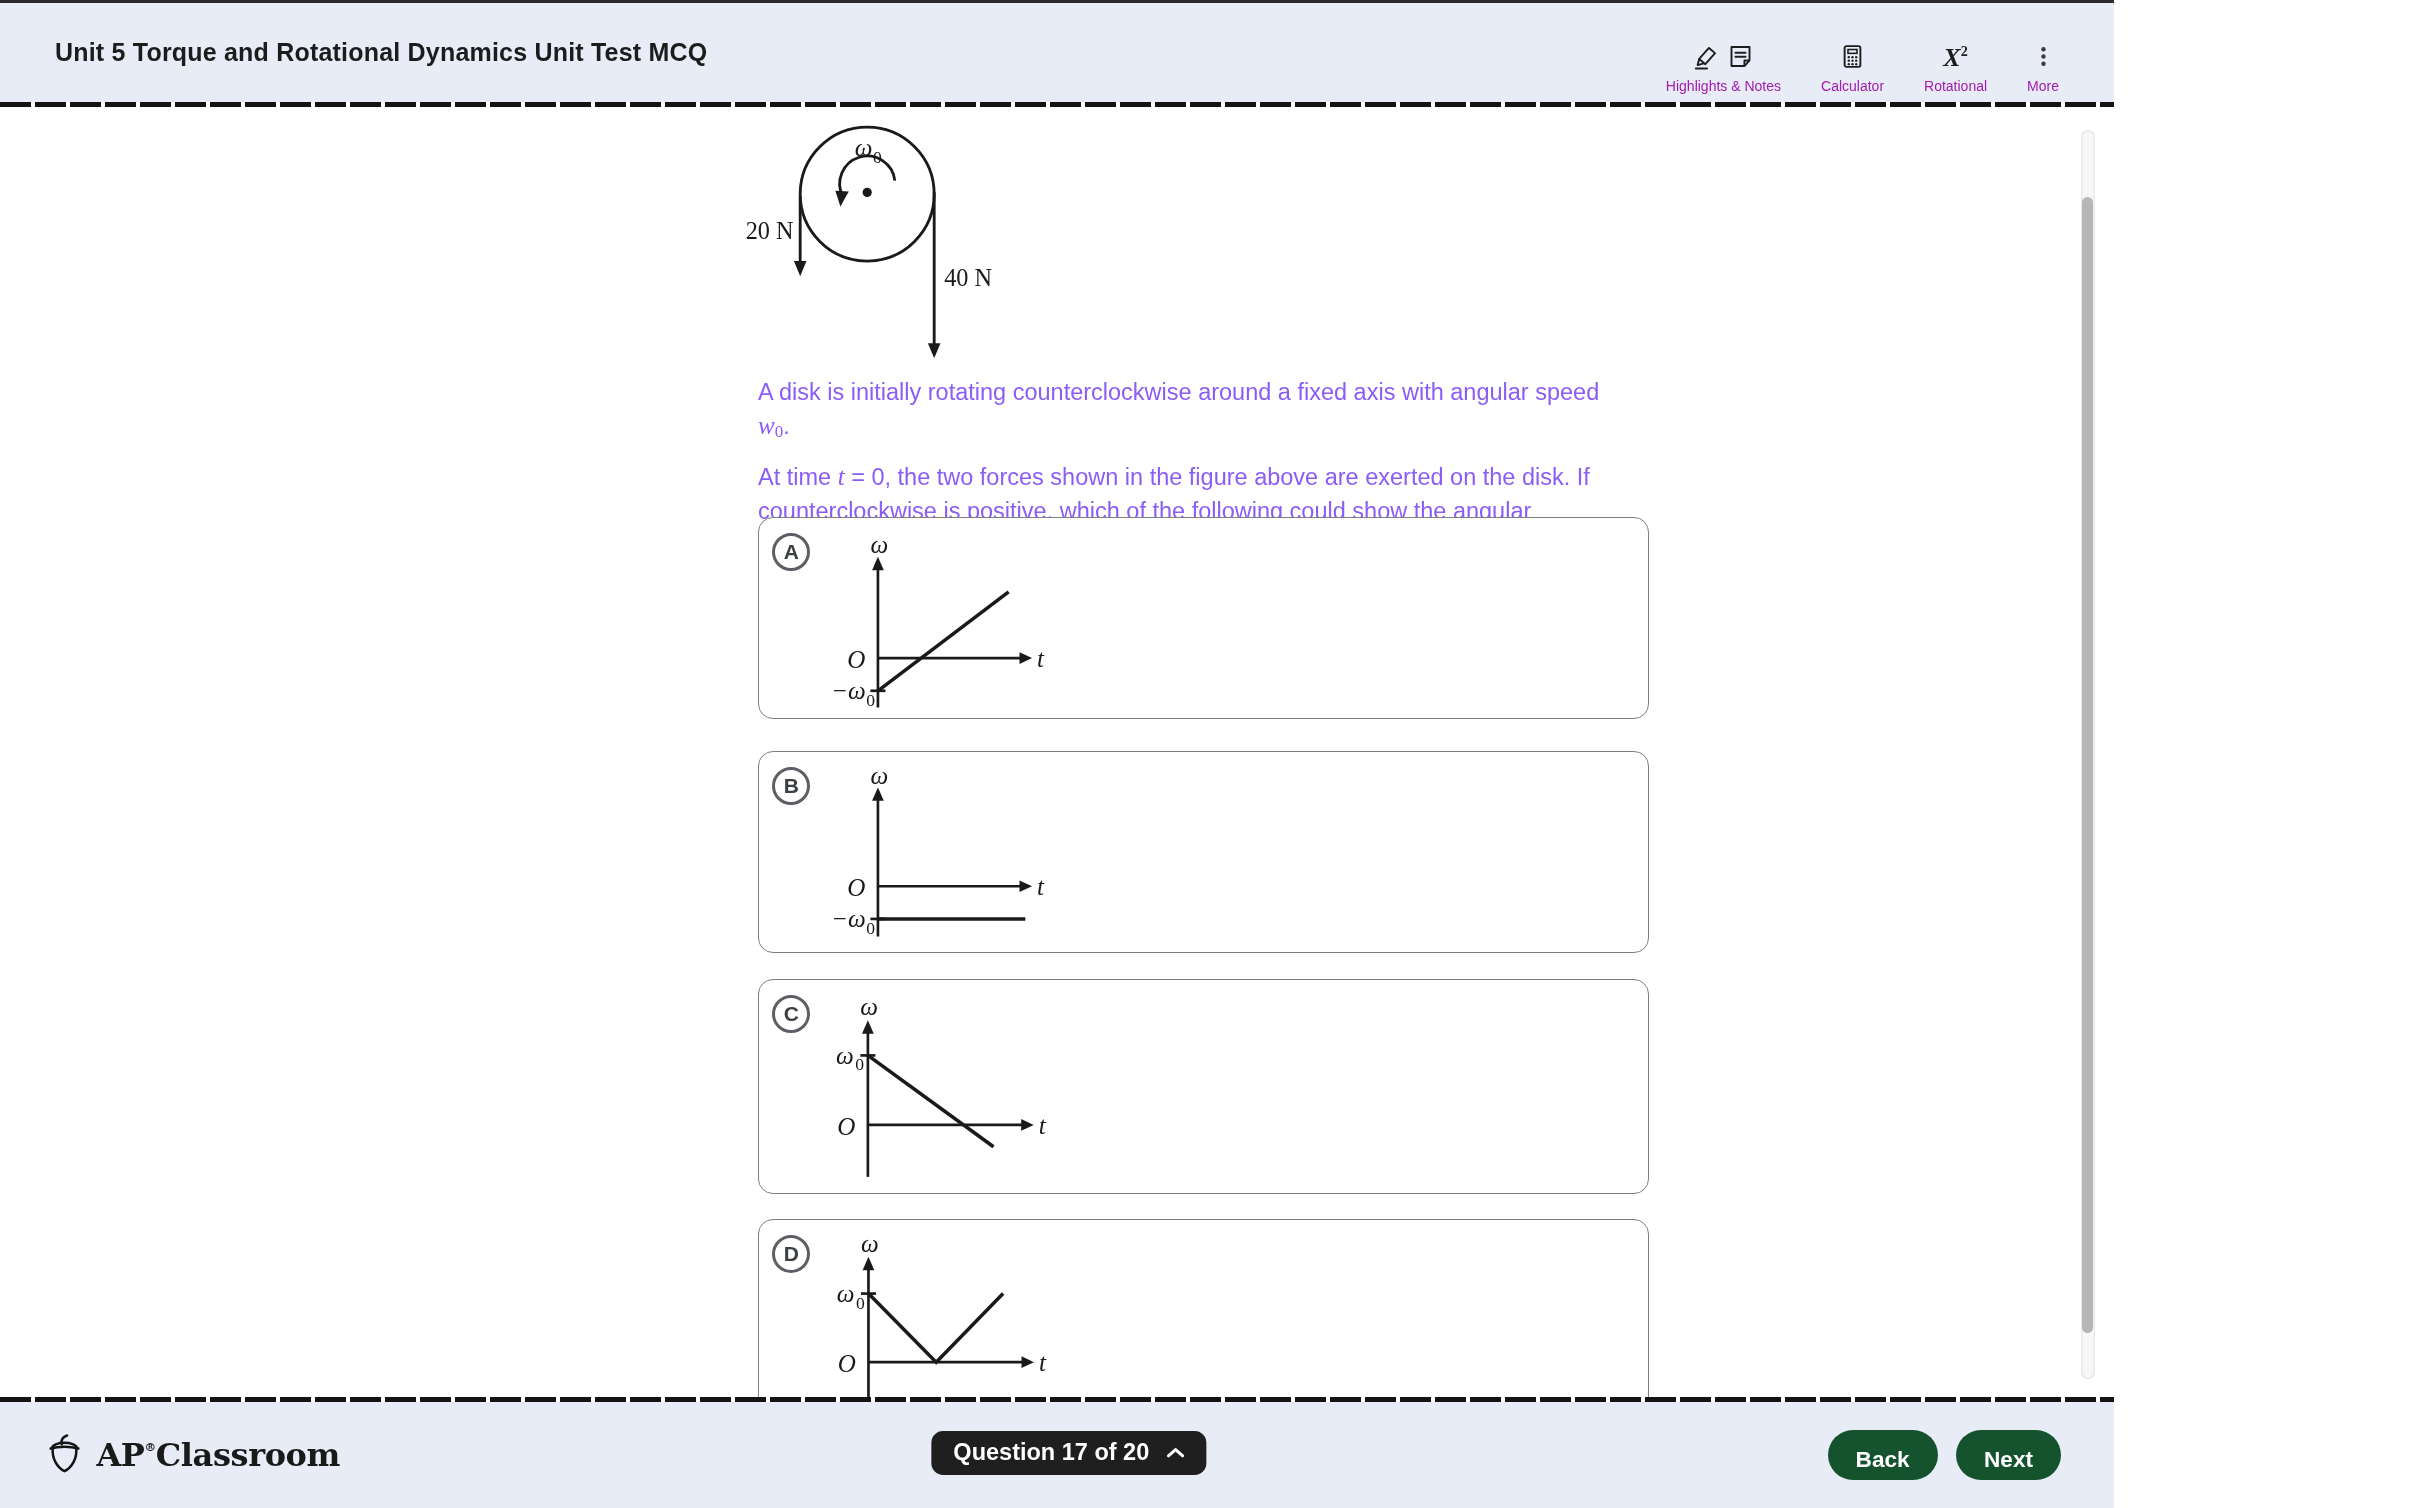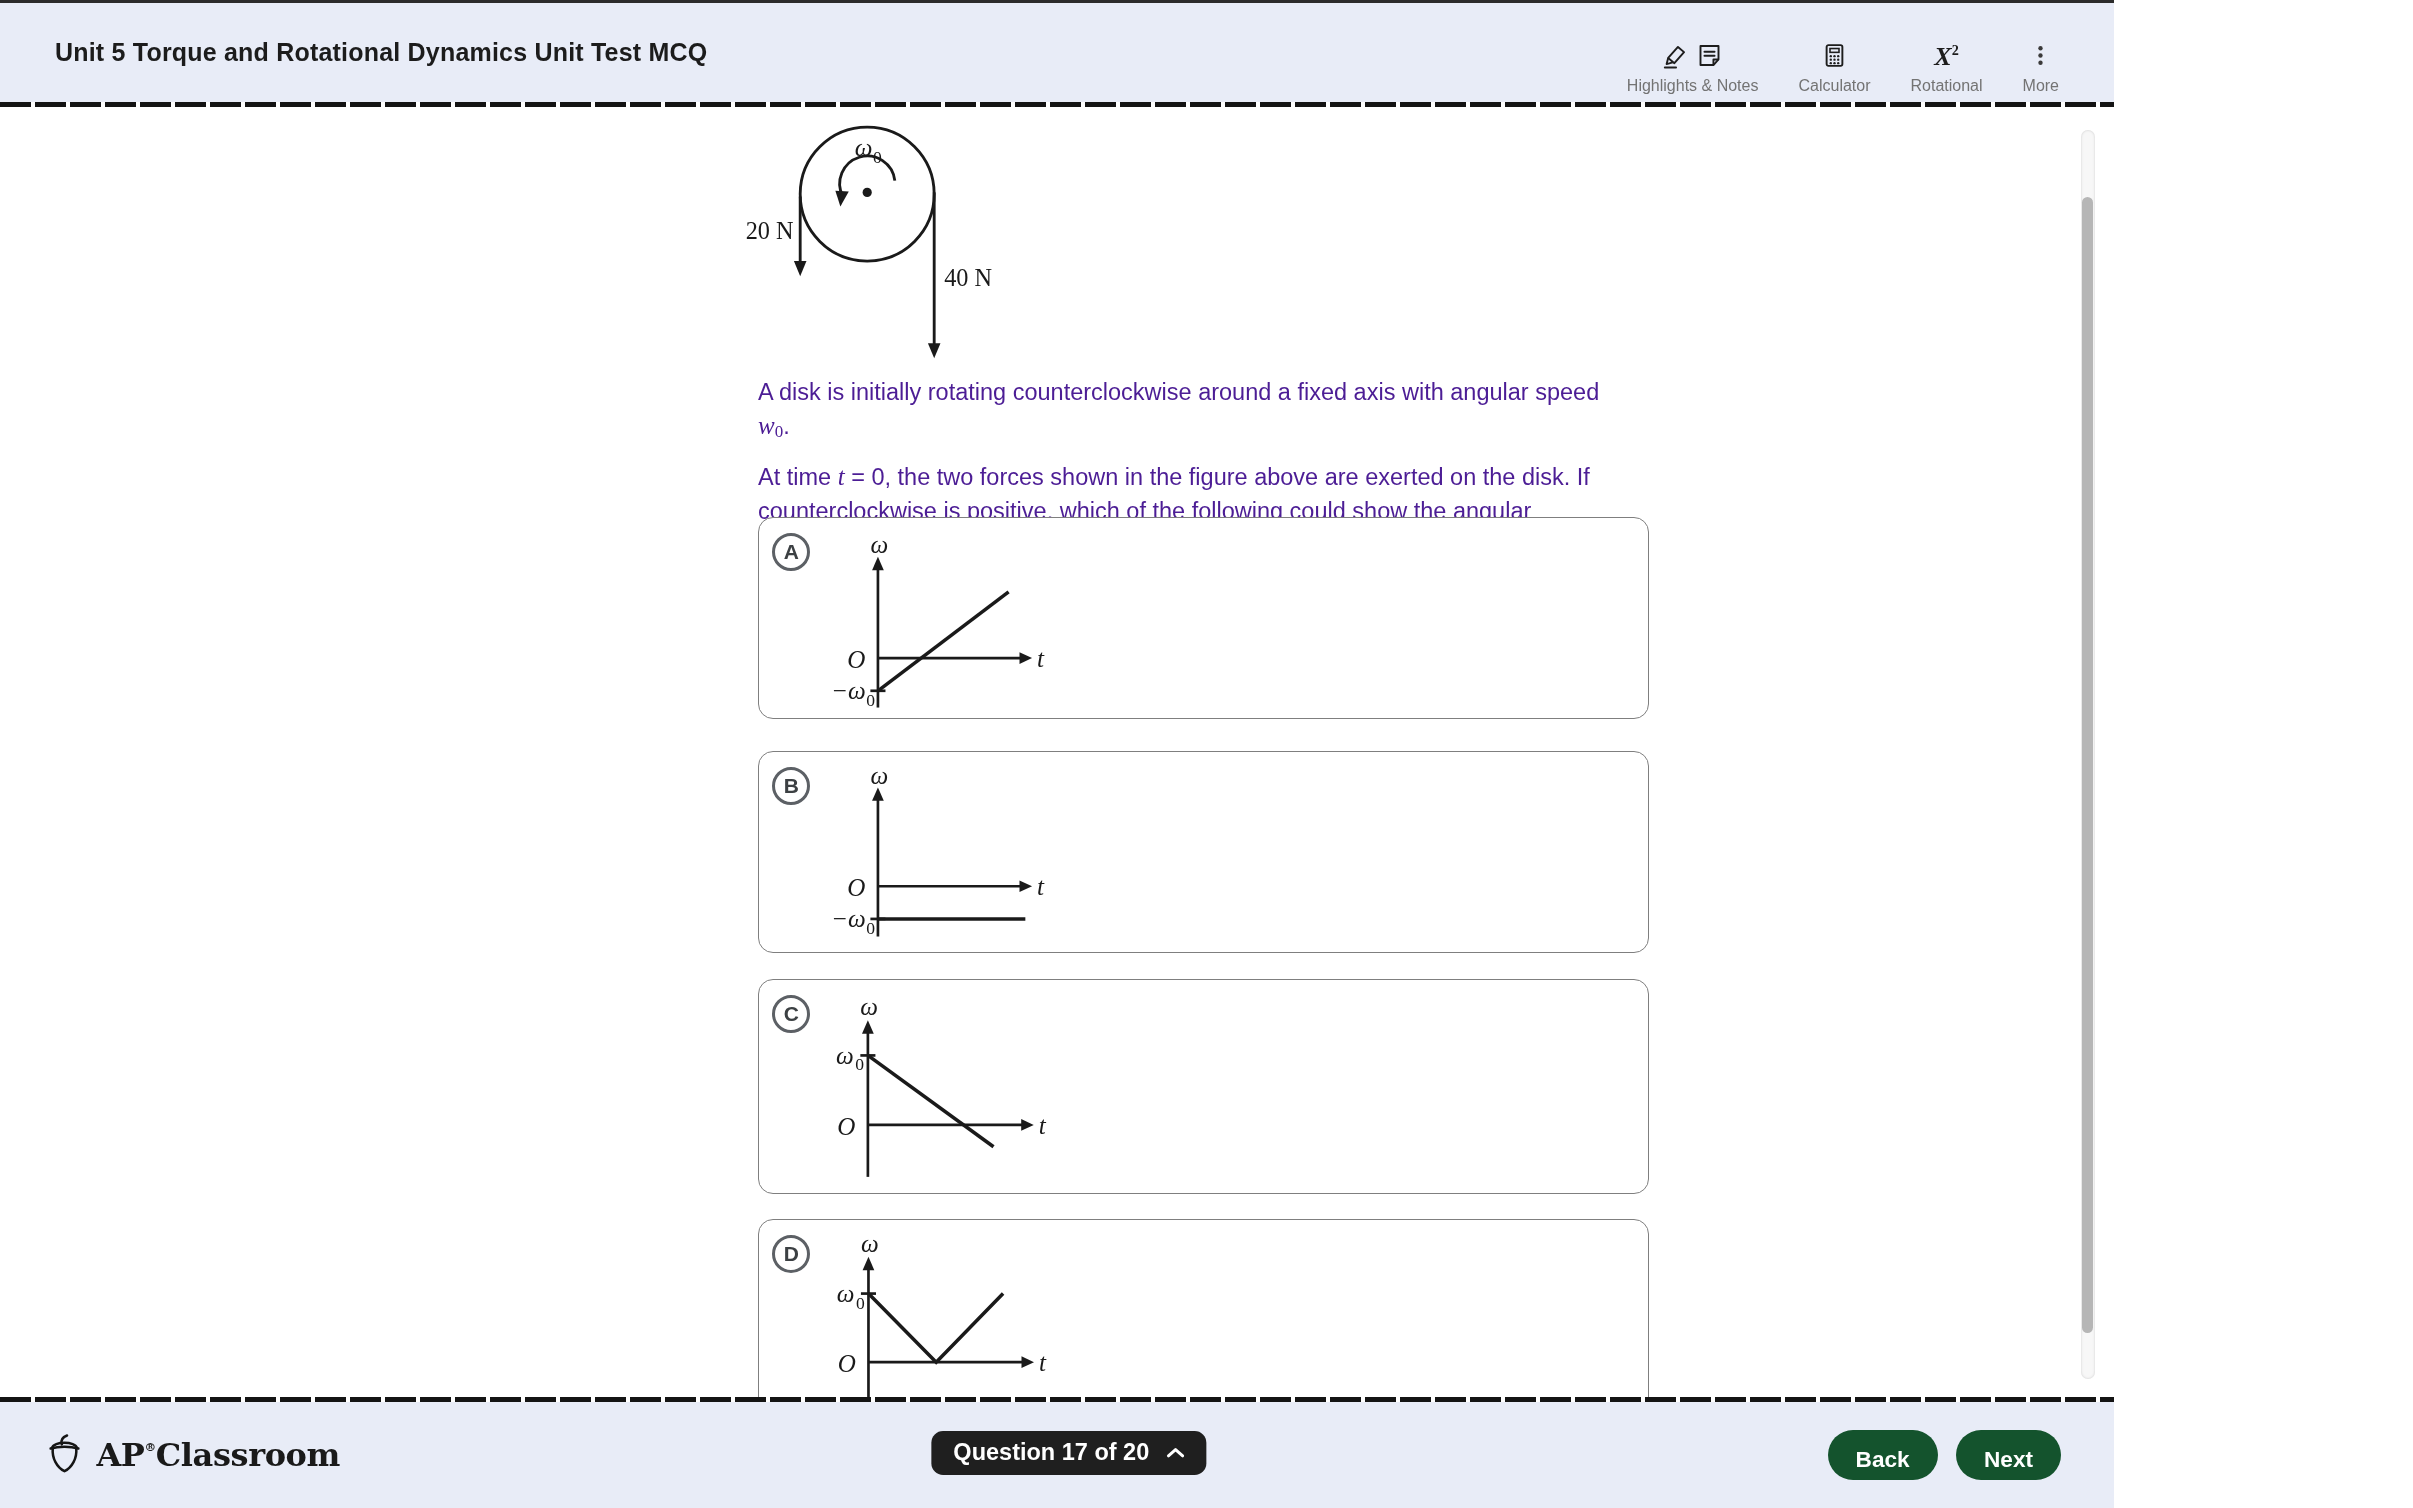--- a/index.html
+++ b/index.html
@@ -8,40 +8,40 @@
 
   
   .topline{position:absolute;top:0;left:0;right:0;height:2.5px;background:#2b2b2b;}
   .header{position:absolute;top:2.5px;left:0;right:0;height:100px;background:#e8ecf7;
           display:flex;align-items:center;justify-content:space-between;padding:0 55px;box-sizing:border-box;}
   .title{font-size:25px;font-weight:700;color:#1c1c1c;letter-spacing:0.2px;}
   .toolbar{display:flex;align-items:flex-end;gap:40px;}
   .tool{display:flex;flex-direction:column;align-items:center;gap:5px;background:none;border:none;
         padding:0;cursor:pointer;font-family:inherit;}
   .tool .irow{height:30px;display:flex;align-items:center;gap:6.7px;margin-top:31px;}
-  .tool .tlabel{font-size:16px;color:#737373;white-space:nowrap;}
+  .tool .tlabel{font-size:14px;color:#a21caf;white-space:nowrap;}
   .xsq{font-family:"Liberation Serif",serif;font-weight:700;font-style:italic;font-size:26px;color:#1d1d1d;line-height:1;}
   .xsq sup{font-size:14.2px;font-style:normal;font-weight:700;vertical-align:super;}
 
   
   .dashsep{position:absolute;left:0;right:0;height:5px;background-color:#ffffff;
            background-image:repeating-linear-gradient(90deg,#141414 0 31px,transparent 31px 35px);}
   .sep-top{top:102px;}
   .sep-bottom{top:1397px;}
 
   
   .content{position:absolute;top:107px;left:0;right:0;height:1290px;background:#ffffff;overflow:hidden;}
   .figure{position:absolute;left:729px;top:10px;}
   .ink{stroke:#1a1a1a;fill:none;stroke-width:3.4px;}
   .inkfill{fill:#1a1a1a;stroke:none;}
   .sertxt{font-family:"Liberation Serif",serif;font-size:29px;fill:#1a1a1a;}
   .servar{font-family:"Liberation Serif",serif;font-style:italic;font-size:30px;fill:#1a1a1a;}
   .sersub{font-family:"Liberation Serif",serif;font-size:21px;fill:#1a1a1a;}
 
-  .question{position:absolute;left:758px;top:268px;width:855px;font-size:23.5px;line-height:34px;color:#4c1d95;}
+  .question{position:absolute;left:758px;top:268px;width:855px;font-size:23.5px;line-height:34px;color:#8b5cf6;}
   .question p{margin:0 0 11px 0;}
   .mvar{font-family:"Liberation Serif",serif;font-style:italic;font-size:25px;}
   .msub{font-family:"Liberation Serif",serif;font-size:17px;vertical-align:-3.4px;}
 
   .card{position:absolute;left:758px;width:891px;border:1.7px solid #7f7f7f;border-radius:15px;
         box-sizing:border-box;background:#ffffff;cursor:pointer;}
   .card-a{top:410px;height:202px;}
   .card-b{top:644px;height:202px;}
   .card-c{top:872px;height:215px;}
   .card-d{top:1112px;height:201px;}

